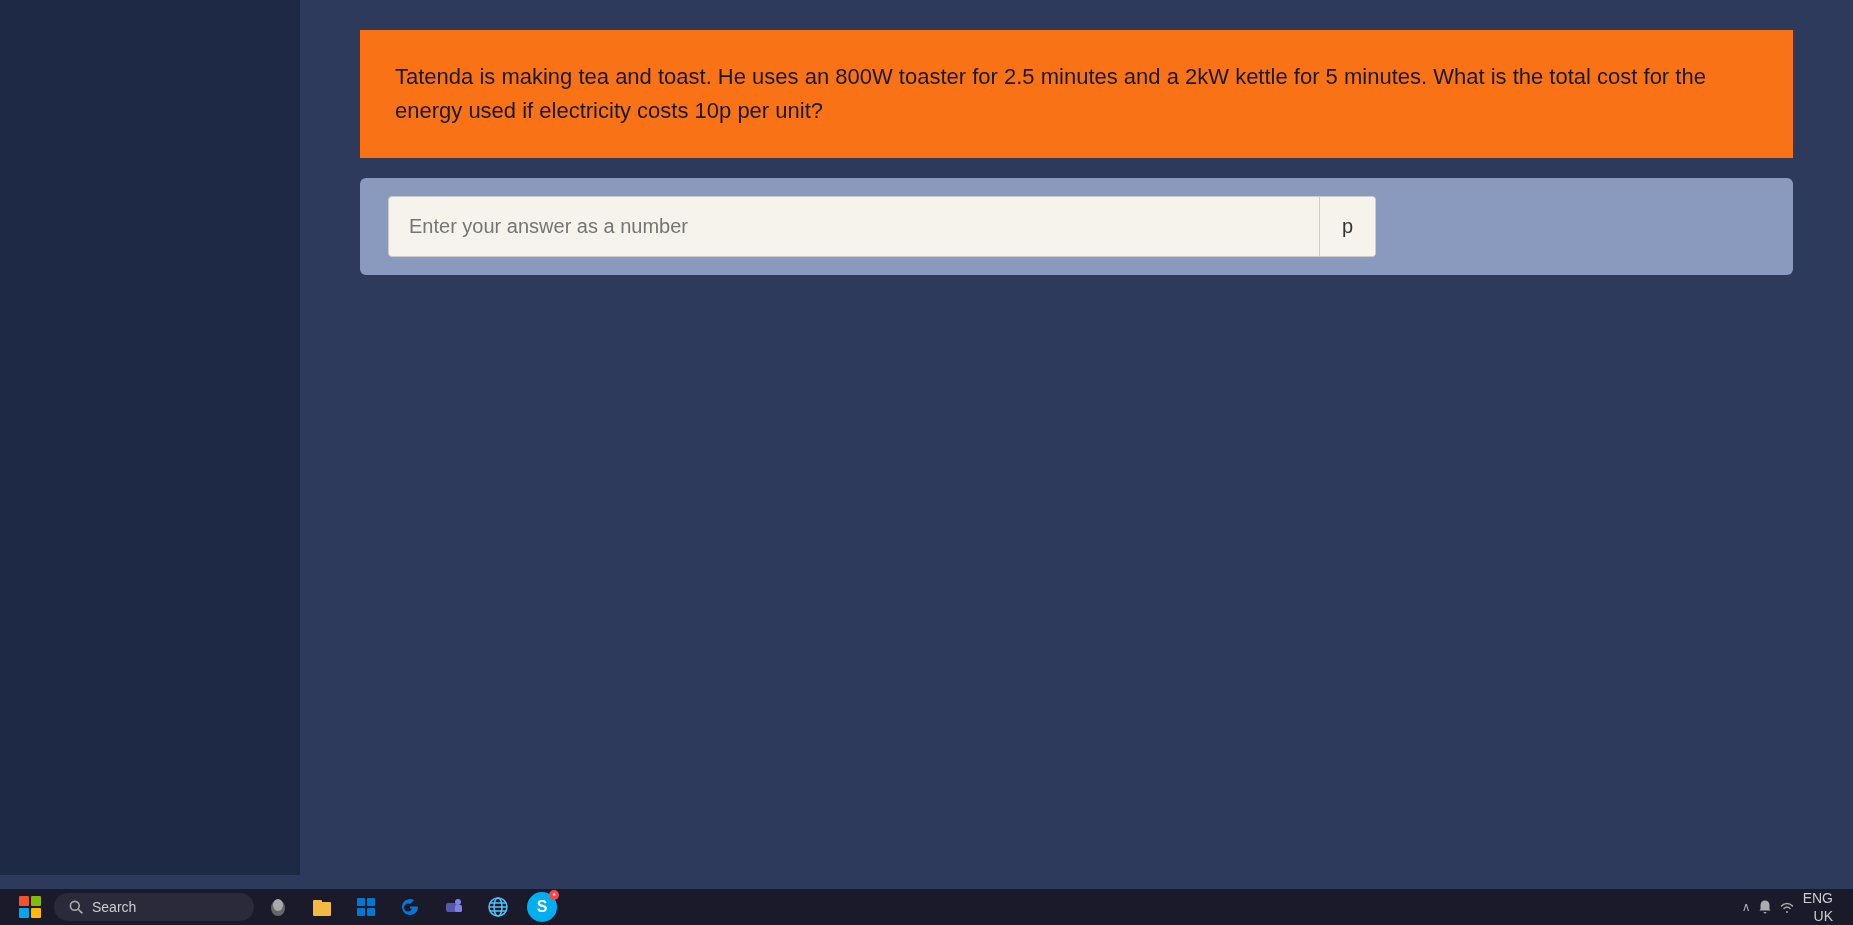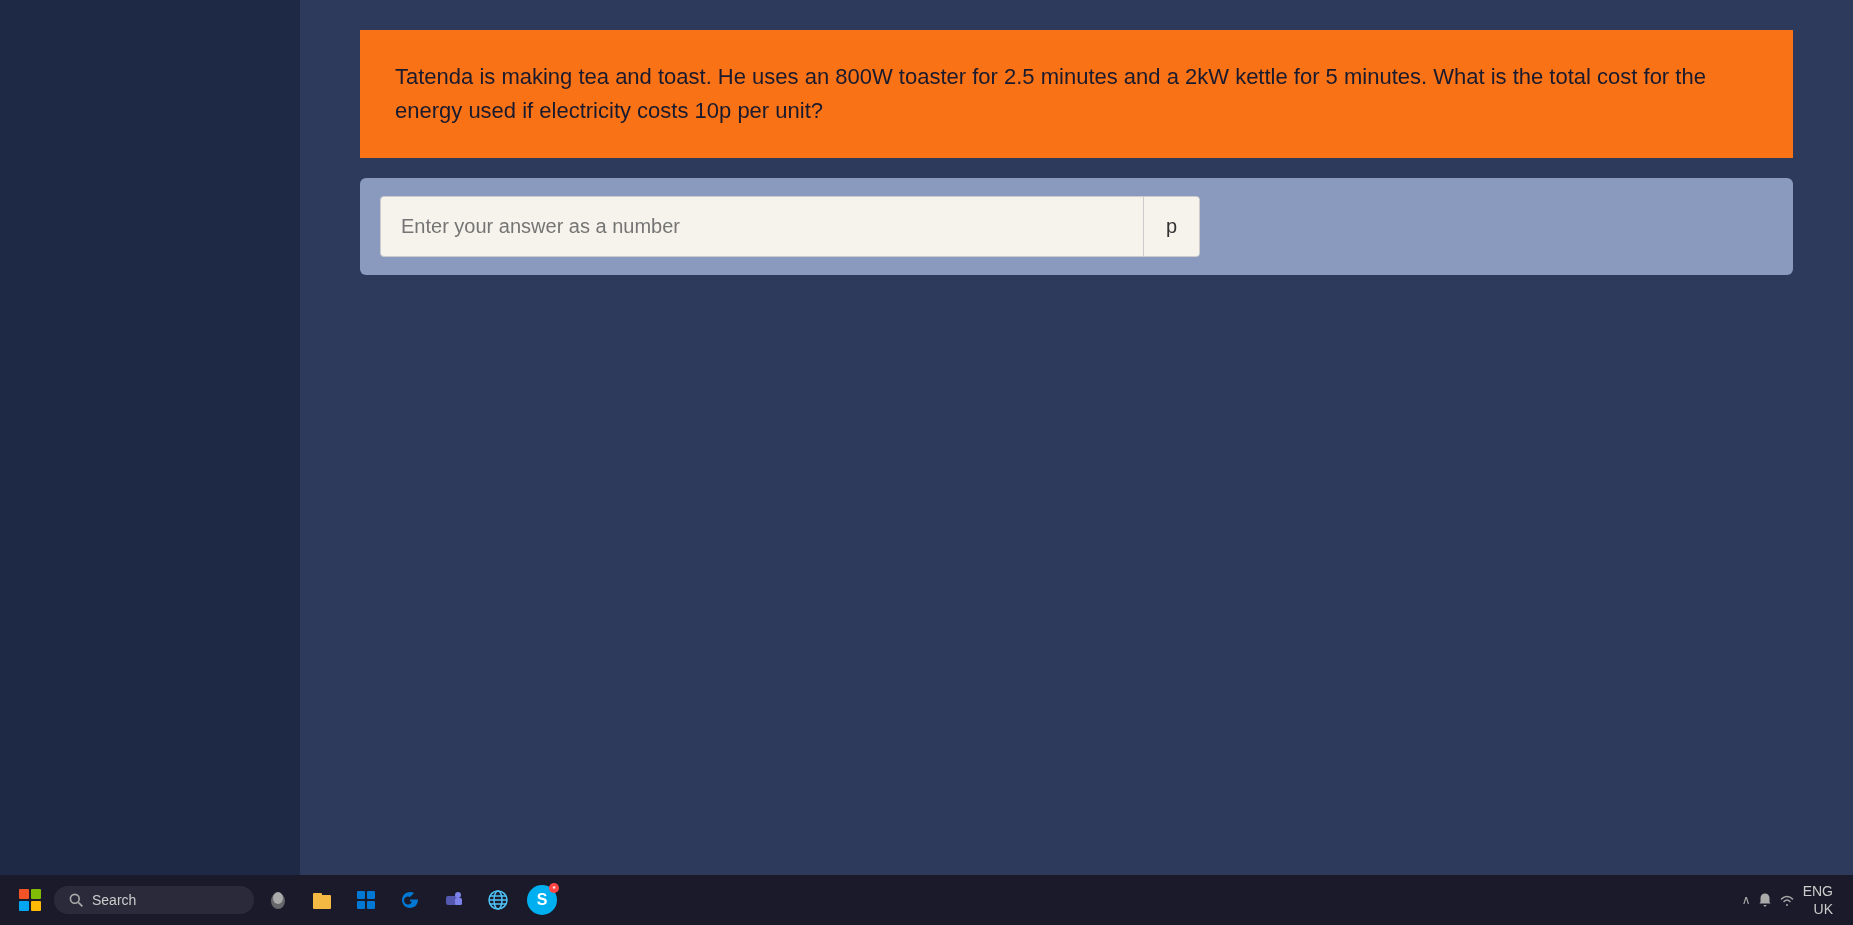--- a/index.html
+++ b/index.html
@@ -73,25 +73,26 @@
       background: #8a9abf;
       border-radius: 6px;
       padding: 18px 20px;
       display: flex;
       align-items: center;
     }
 
     .answer-input-wrapper {
       display: flex;
       align-items: flex-end;
-      width: 820px;
+      width: 988px;
       background: #f5f3ec;
       border: 1px solid #ccc;
       border-radius: 4px;
       overflow: hidden;
+      margin-left: 8px;
     }
 
     .answer-input {
       flex: 1;
       padding: 18px 20px;
       font-size: 20px;
       color: #888;
       background: transparent;
       border: none;
       outline: none;
@@ -117,21 +118,21 @@
       bottom: 50px;
       background: #1e2a45;
     }
 
     
     .taskbar {
       position: absolute;
       bottom: 0;
       left: 0;
       right: 0;
-      height: 50px;
+      height: 36px;
       background: #1a1a2a;
       display: flex;
       align-items: center;
       padding: 0 10px;
       gap: 4px;
       justify-content: center;
     }
 
     .taskbar-start {
       width: 40px;

